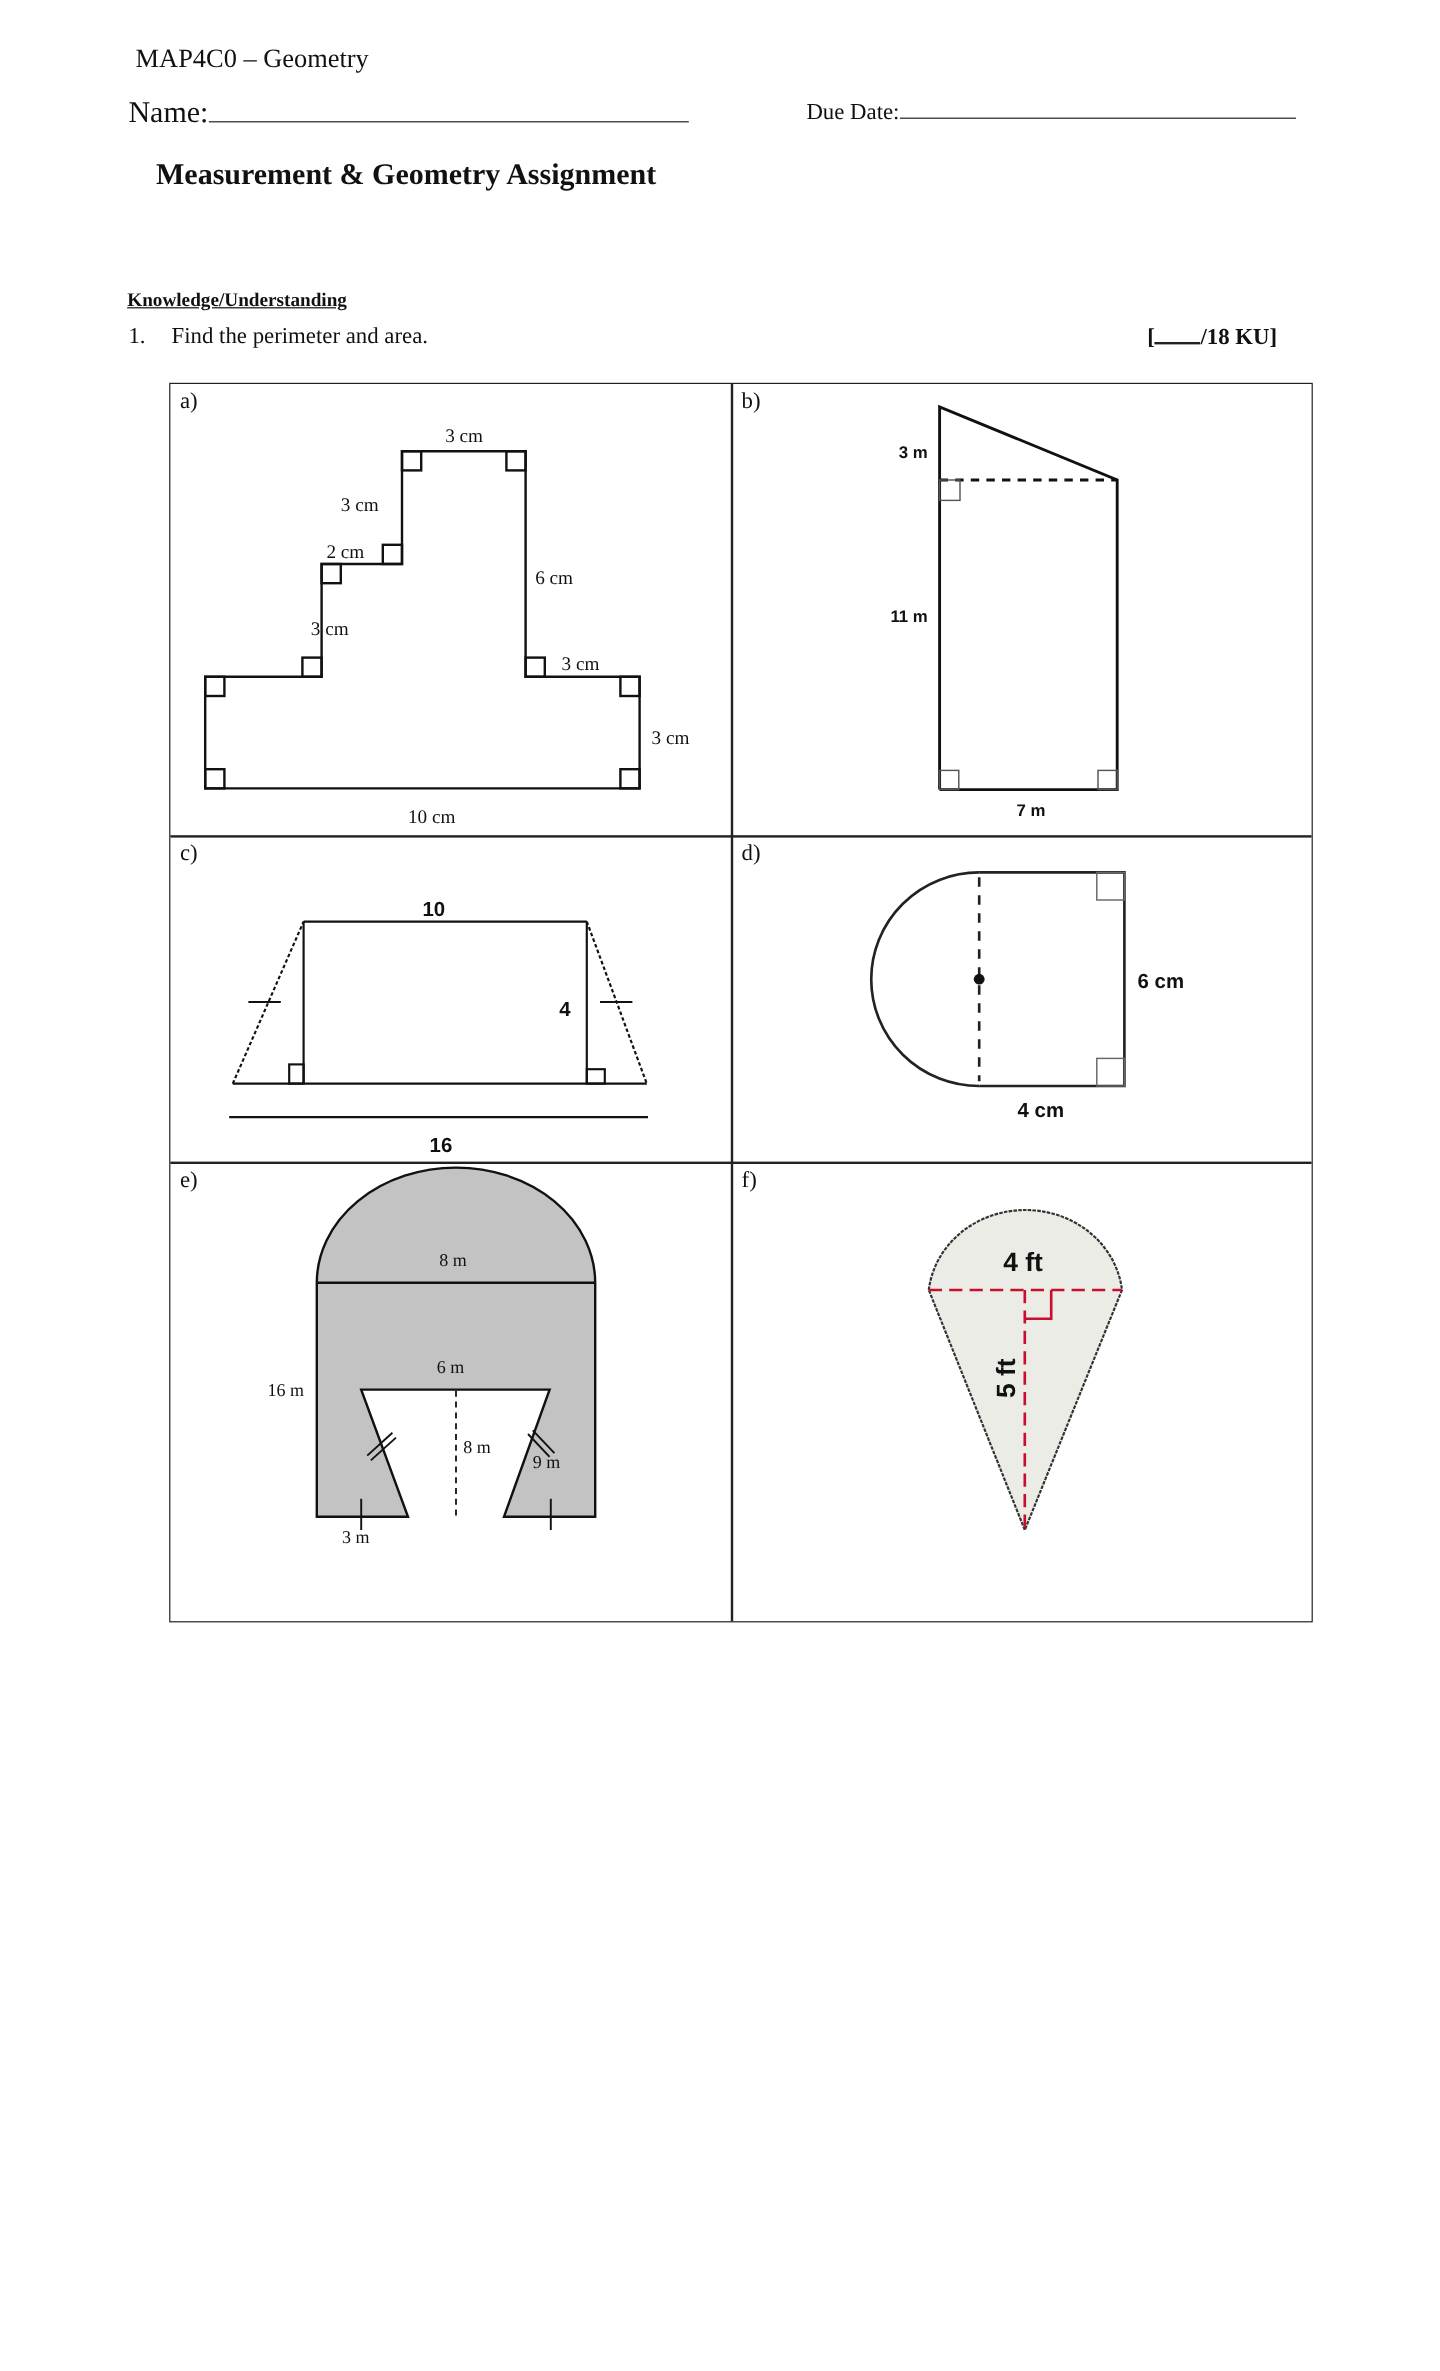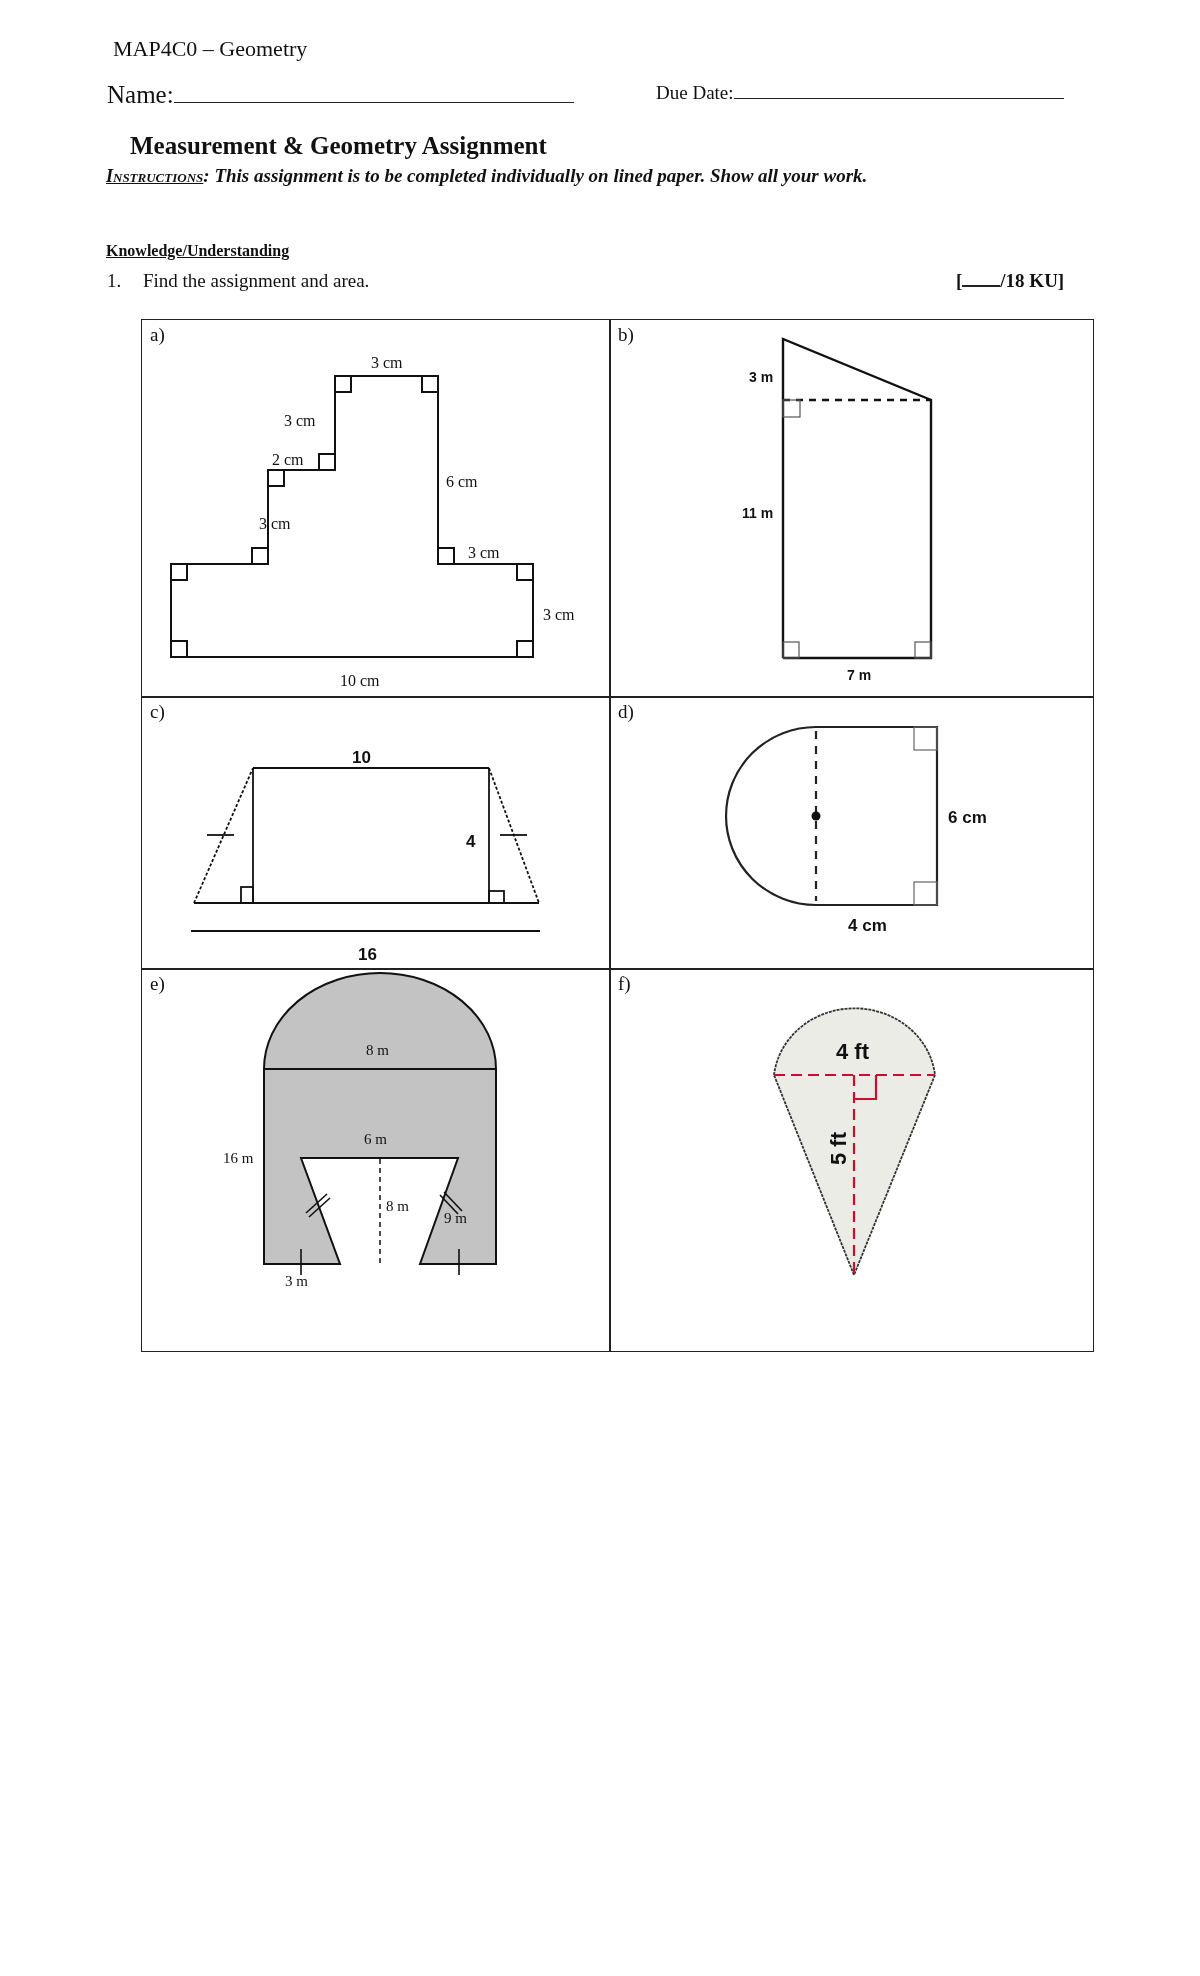--- a/index.html
+++ b/index.html
@@ -1,21 +1,21 @@
 <!DOCTYPE html>
 <html><head>
 <meta charset="utf-8">
 <style>
   html, body { margin: 0; padding: 0; background: #ffffff; }
   body { width: 1200px; height: 1976px; position: relative; overflow: hidden;
          font-family: "Liberation Serif", "DejaVu Serif", serif; color: #111; }
   .abs { position: absolute; white-space: nowrap; }
   .course { left: 113px; top: 36px; font-size: 22px; }
   .name-line { left: 107px; top: 81px; font-size: 25px; }
-  .due-line { left: 656px; top: 81px; font-size: 19px; }
+  .due-line { left: 672px; top: 81px; font-size: 19px; }
   .blank { display: inline-block; border-bottom: 1.5px solid #222; height: 17px; vertical-align: baseline; }
   .title { left: 106px; top: 132px; font-size: 25px; font-weight: bold; margin-left: 24px; }
   .instr { left: 106px; top: 163px; font-size: 19px; font-weight: bold; font-style: italic; line-height: 25px; }
   .instr .caps { text-decoration: underline; font-variant: small-caps; font-size: 18px; }
   .section { left: 106px; top: 242px; font-size: 16px; font-weight: bold; text-decoration: underline; }
   .question { left: 107px; top: 270px; font-size: 19px; }
   .question .num { display: inline-block; width: 36px; }
   .marks { left: 956px; top: 270px; font-size: 19px; font-weight: bold; }
   .marks .blank { width: 38px; height: 15px; border-bottom-width: 2px; }
   .grid { position: absolute; left: 141px; top: 319px; width: 953px; height: 1033px;
@@ -37,27 +37,26 @@
   <span>Name:</span><span class="blank" style="width:400px"></span>
 </div>
 
 <div class="abs due-line">
   <span>Due Date:</span><span class="blank" style="width:330px"></span>
 </div>
 
 <div class="abs title">Measurement &amp; Geometry Assignment</div>
 
 <div class="abs instr">
-  <div><span class="caps">Instructions</span><span>: This assignment is to be completed individually on lined paper.  Show all your work.</span></div>
 </div>
 
 <div class="abs section">Knowledge/Understanding</div>
 
 <div class="abs question">
-  <span class="num">1.</span><span>Find the assignment and area.</span>
+  <span class="num">1.</span><span>Find the perimeter and area.</span>
 </div>
 
 <div class="abs marks">
   <span>[</span><span class="blank"></span><span>/18 KU]</span>
 </div>
 
 <div class="grid">
   <div class="vline"></div>
   <div class="hline" style="top:376px"></div>
   <div class="hline" style="top:648px"></div>

